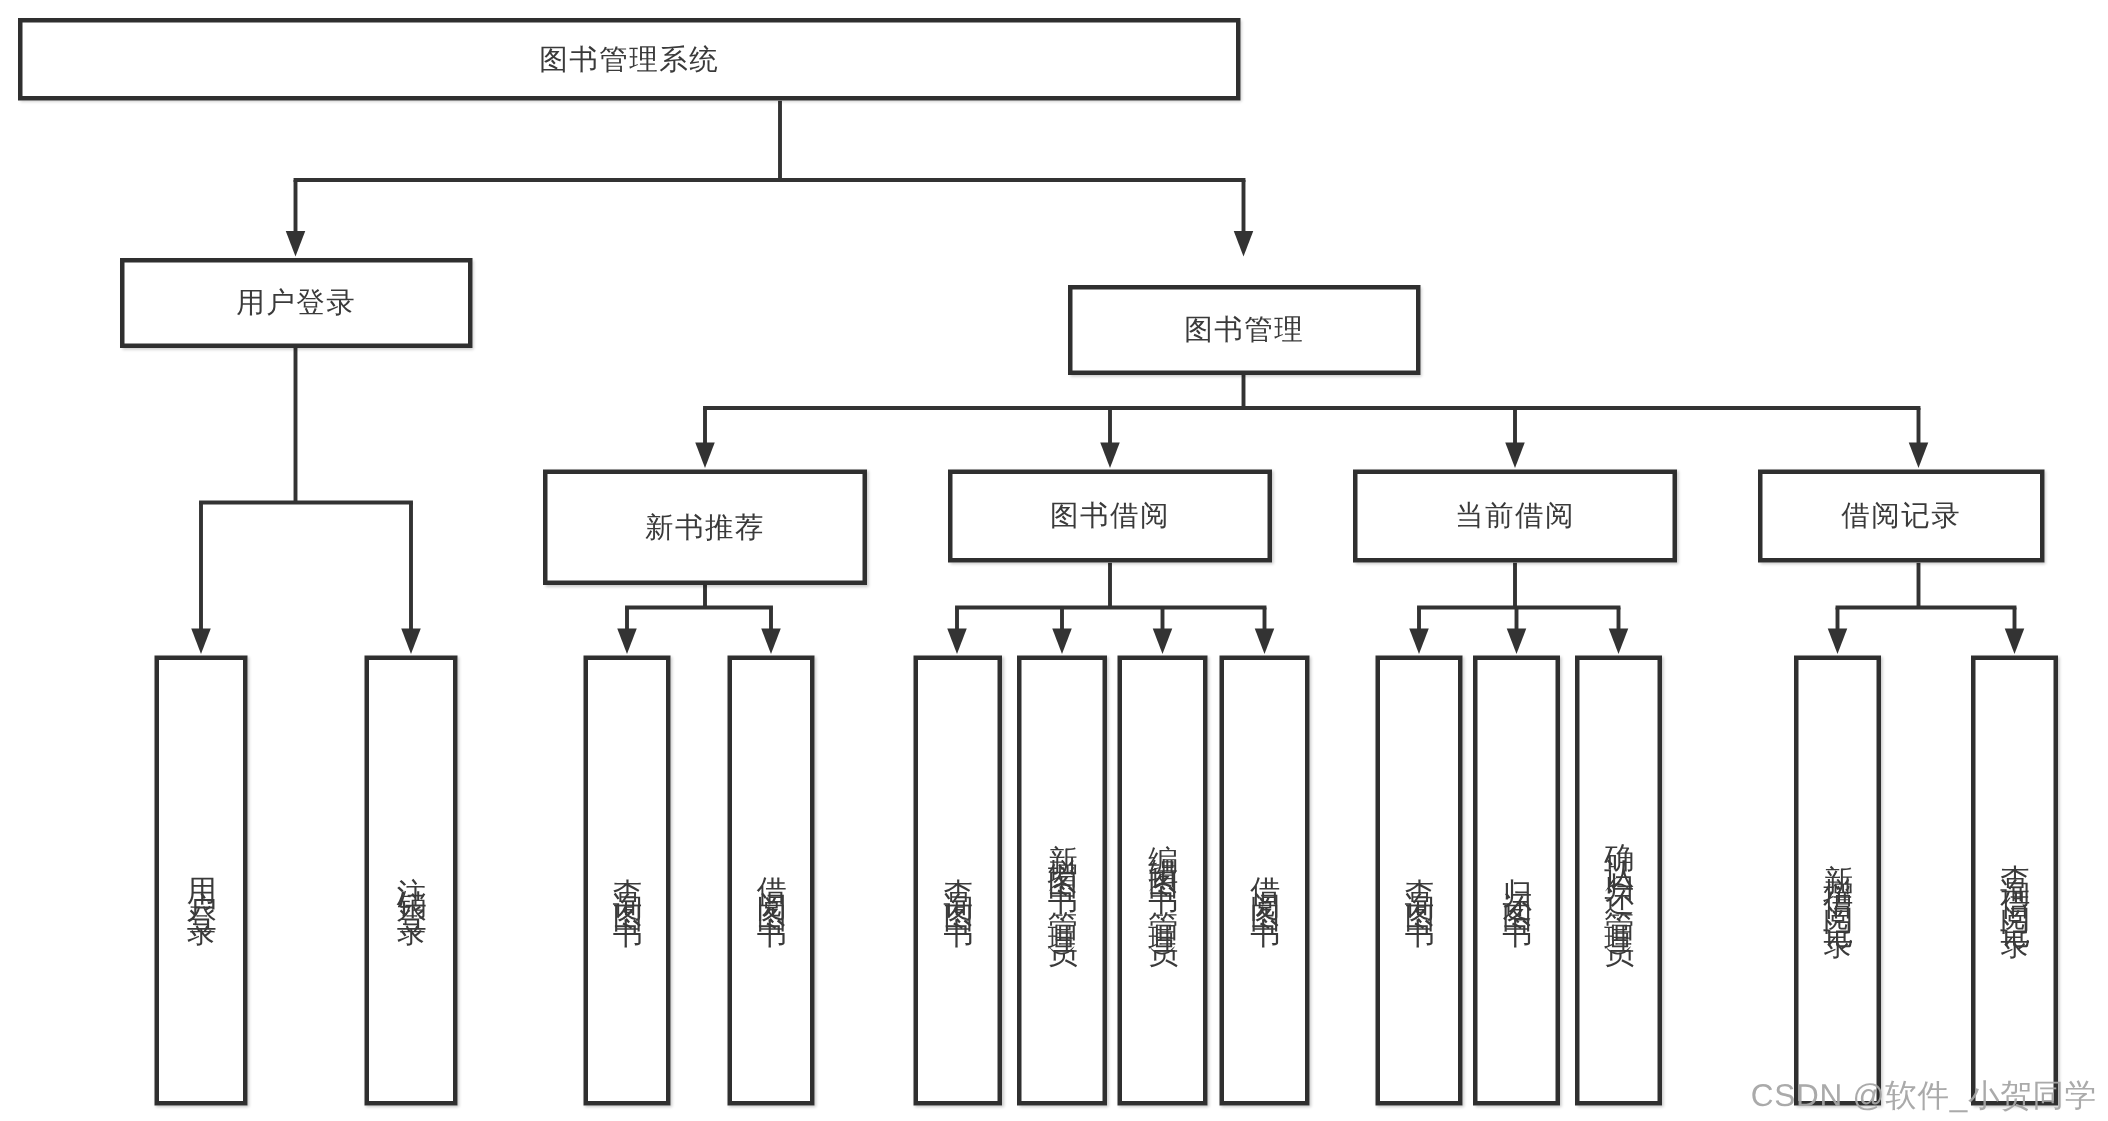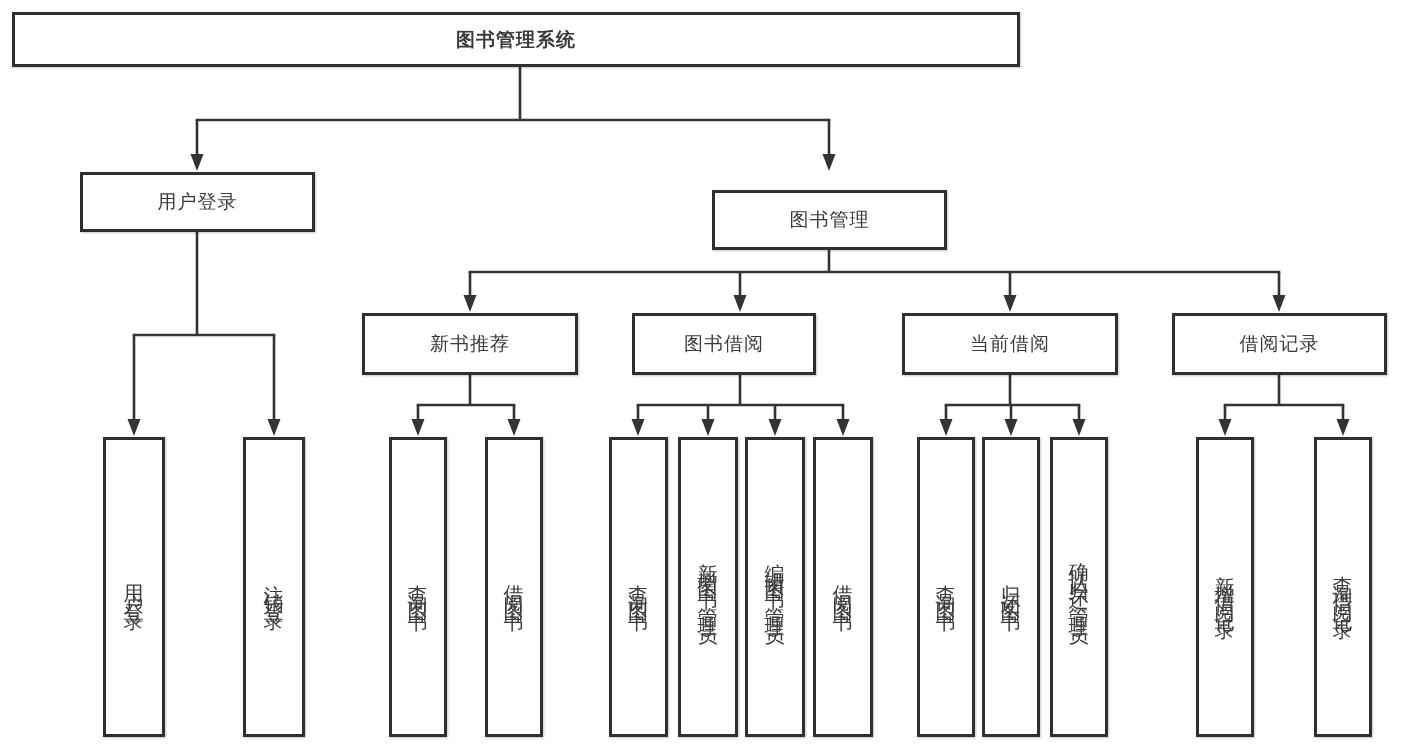--- a/index.html
+++ b/index.html
@@ -106,34 +106,35 @@
       <line x1="1079" y1="405" x2="1079" y2="425" stroke="#333333" stroke-width="2.6"></line>
       <polygon points="1072.5,419 1085.5,419 1079,436" fill="#333333"></polygon>
       <line x1="1279" y1="375" x2="1279" y2="405" stroke="#333333" stroke-width="2.6"></line>
       <line x1="1223.7" y1="405" x2="1344.3" y2="405" stroke="#333333" stroke-width="2.6"></line>
       <line x1="1225" y1="405" x2="1225" y2="425" stroke="#333333" stroke-width="2.6"></line>
       <polygon points="1218.5,419 1231.5,419 1225,436" fill="#333333"></polygon>
       <line x1="1343" y1="405" x2="1343" y2="425" stroke="#333333" stroke-width="2.6"></line>
       <polygon points="1336.5,419 1349.5,419 1343,436" fill="#333333"></polygon>
     </svg>
   <div id="nodes">
-      <div class="node horiz" style="left: 12px; top: 12px; width: 1008px; height: 55px; font-weight: bold;">图书管理系统</div>
+      <div class="node horiz" style="left: 12px; top: 12px; width: 815px; height: 55px;">图书管理系统</div>
       <div class="node horiz" style="left: 80px; top: 172px; width: 235px; height: 60px;">用户登录</div>
       <div class="node horiz" style="left: 712px; top: 172px; width: 235px; height: 60px; margin-top: 18px;">图书管理</div>
-      <div class="node horiz" style="left: 362px; top: 313px; width: 216px; height: 62px;">新书推荐</div>
-      <div class="node horiz" style="left: 632px; top: 313px; width: 184px; height: 62px;">图书借阅</div>
+      <div class="node horiz" style="left: 362px; top: 313px; width: 216px; height: 77px;">新书推荐</div>
+      <div class="node horiz" style="left: 632px; top: 313px; width: 216px; height: 62px;">图书借阅</div>
       <div class="node horiz" style="left: 902px; top: 313px; width: 216px; height: 62px; text-align: right;">当前借阅</div>
-      <div class="node horiz" style="left: 1172px; top: 313px; width: 215px; height: 62px;">借阅记录</div>
+      <div class="node horiz" style="left: 1172px; top: 313px; width: 191px; height: 62px;">借阅记录</div>
       <div class="node vert" style="left: 103px; top: 437px; width: 62px; height: 300px;">用户登录</div>
       <div class="node vert" style="left: 243px; top: 437px; width: 62px; height: 300px;">注销登录</div>
       <div class="node vert" style="left: 389px; top: 437px; width: 58px; height: 300px;">查询图书</div>
       <div class="node vert" style="left: 485px; top: 437px; width: 58px; height: 300px;">借阅图书</div>
       <div class="node vert" style="left: 609px; top: 437px; width: 59px; height: 300px;">查询图书</div>
       <div class="node vert" style="left: 678px; top: 437px; width: 60px; height: 300px;">新增图书（管理员）</div>
       <div class="node vert" style="left: 745px; top: 437px; width: 60px; height: 300px;">编辑图书（管理员）</div>
       <div class="node vert" style="left: 813px; top: 437px; width: 60px; height: 300px;">借阅图书</div>
       <div class="node vert" style="left: 917px; top: 437px; width: 58px; height: 300px;">查询图书</div>
       <div class="node vert" style="left: 982px; top: 437px; width: 58px; height: 300px;">归还图书</div>
       <div class="node vert" style="left: 1050px; top: 437px; width: 58px; height: 300px;">确认归还（管理员）</div>
       <div class="node vert" style="left: 1196px; top: 437px; width: 58px; height: 300px;">新增借阅记录</div>
       <div class="node vert" style="left: 1314px; top: 437px; width: 58px; height: 300px;">查询借阅记录</div>
     </div>
+  <div id="watermark">CSDN @软件_小贺同学</div>
 </div>
 
 </body></html>

